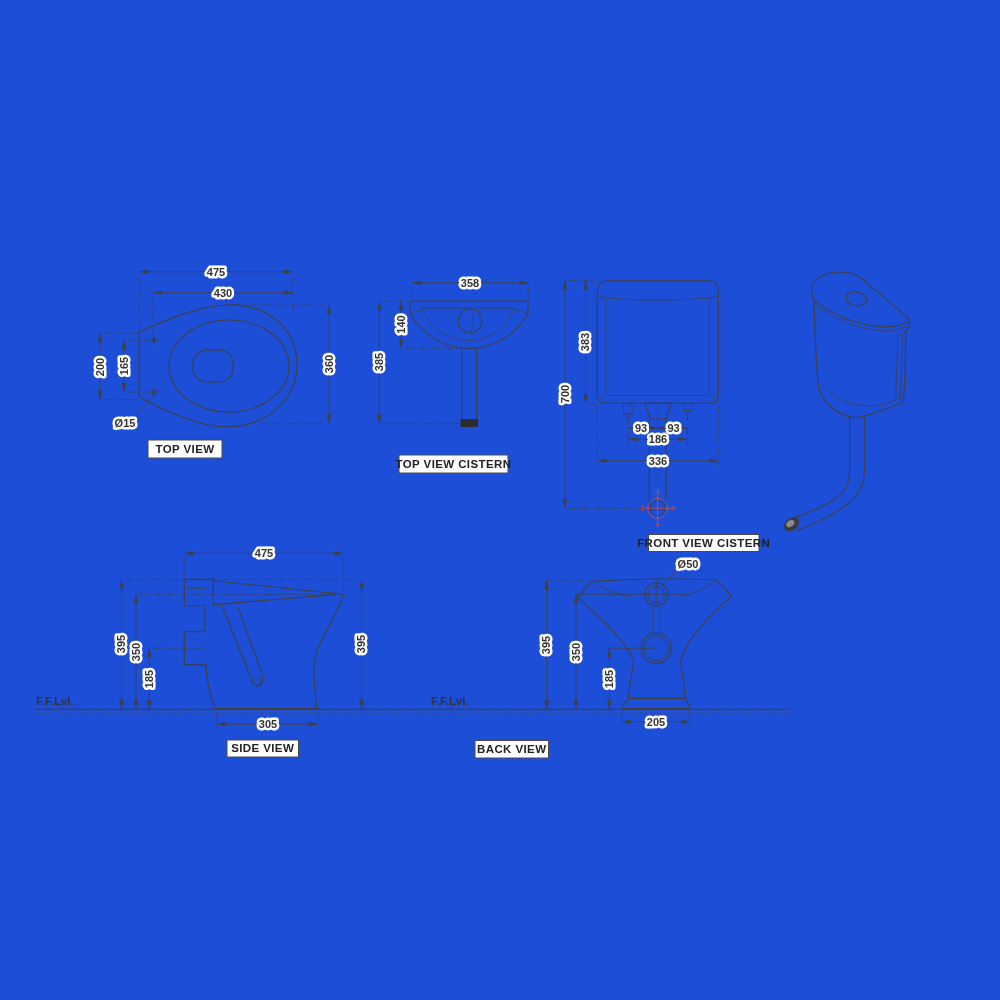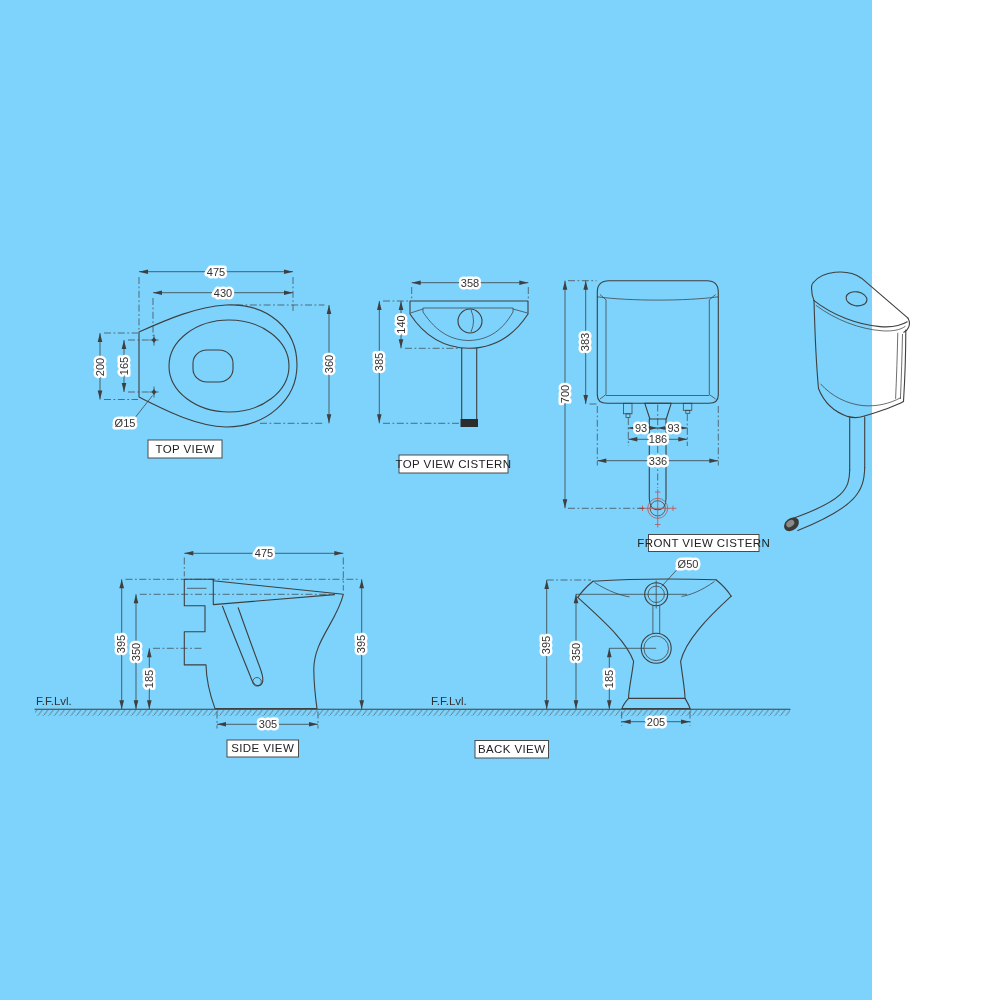--- a/index.html
+++ b/index.html
@@ -1,16 +1,16 @@
 <!DOCTYPE html>
 <html><head>
 <meta charset="utf-8">
 <style>
   html,body{margin:0;padding:0;background:#ffffff;}
-  .stage{width:872px;height:1000px;background:#7dd3fc;position:relative;font-family:"Liberation Sans",sans-serif;}
+  .stage{width:1000px;height:1000px;background:#1d4ed8;position:relative;font-family:"Liberation Sans",sans-serif;font-weight:bold;}
   svg{position:absolute;left:0;top:0;}
   .ol{fill:none;stroke:#3f3f3f;stroke-width:1.1;stroke-linejoin:round;stroke-linecap:round;}
   .thin{fill:none;stroke:#3f3f3f;stroke-width:0.75;}
   .dim{fill:none;stroke:#3f3f3f;stroke-width:0.8;}
   .ext{fill:none;stroke:#3f3f3f;stroke-width:0.7;stroke-dasharray:7 2.5 1.8 2.5;}
   .redthin{fill:none;stroke:#c0504d;stroke-width:0.8;}
   text.d{font-family:"Liberation Sans",sans-serif;font-size:11px;fill:#333;text-anchor:middle;paint-order:stroke;stroke:#fff;stroke-width:5px;stroke-linejoin:round;}
   text.lab{font-family:"Liberation Sans",sans-serif;font-size:11.5px;fill:#222;text-anchor:middle;letter-spacing:0.4px;paint-order:stroke;stroke:#fff;stroke-width:0;}
   text.ffl{font-family:"Liberation Sans",sans-serif;font-size:11.5px;fill:#333;}
   .box{fill:#fff;stroke:#4a4a4a;stroke-width:1;}

